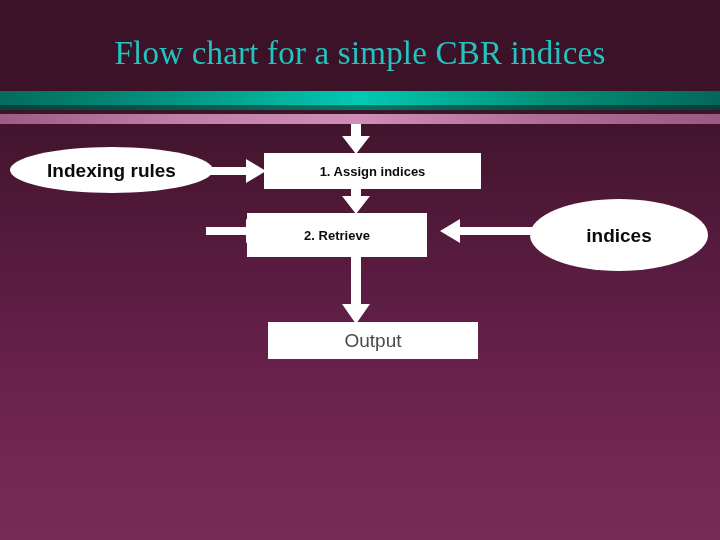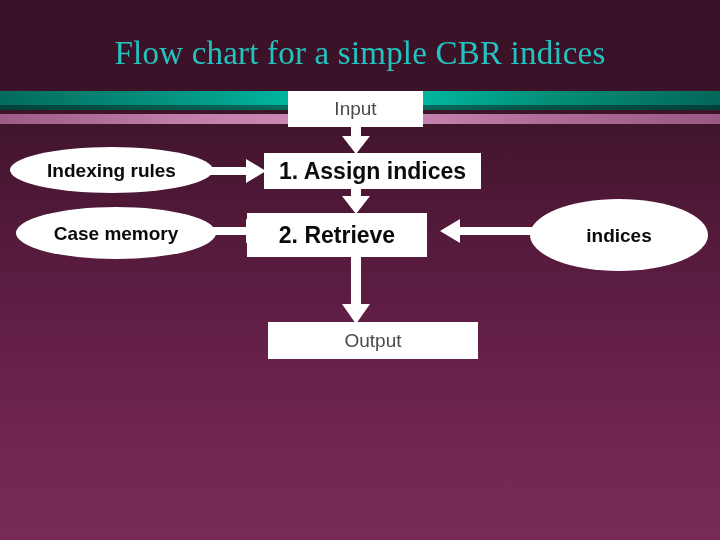--- a/index.html
+++ b/index.html
@@ -103,21 +103,21 @@
     justify-content: center;
     text-align: center;
   }
   .box-gray {
     color: #4a4a4a;
     font-size: 19px;
     font-weight: 400;
   }
   .box-black {
     color: #0b0b0b;
-    font-size: 23px;
+    font-size: 13px;
     font-weight: bold;
     text-align: right;
   }
   .ellipse {
     position: absolute;
     background: #ffffff;
     border-radius: 50%;
     display: flex;
     align-items: center;
     justify-content: center;
@@ -177,27 +177,25 @@
       <polygon points="0,8 40,8 40,0 60,12 40,24 40,16 0,16" fill="#ffffff"></polygon>
     </svg>
   </div>
 
   <div class="arrow" style="left:438px; top:219px;">
     <svg width="108" height="24" viewBox="0 0 108 24">
       <polygon points="108,8 22,8 22,0 2,12 22,24 22,16 108,16" fill="#ffffff"></polygon>
     </svg>
   </div>
 
-  <div class="box box-gray" style="left:288px; top:91px; width:135px; height:36px;">Input</div>
 
   <div class="ellipse" style="left:10px; top:147px; width:203px; height:46px;text-align:center;">Indexing rules</div>
 
   <div class="box box-black" style="left:264px; top:153px; width:217px; height:36px;">1. Assign indices</div>
 
-  <div class="ellipse" style="left:16px; top:207px; width:200px; height:52px;">Case memory</div>
 
   <div class="box box-black" style="left:247px; top:213px; width:180px; height:44px;">2. Retrieve</div>
 
   <div class="ellipse" style="left:530px; top:199px; width:178px; height:72px; flex-direction:column;">
     <span>indices</span>
   </div>
 
   <div class="box box-gray" style="left:268px; top:322px; width:210px; height:37px;">Output</div>
 
 </div>

